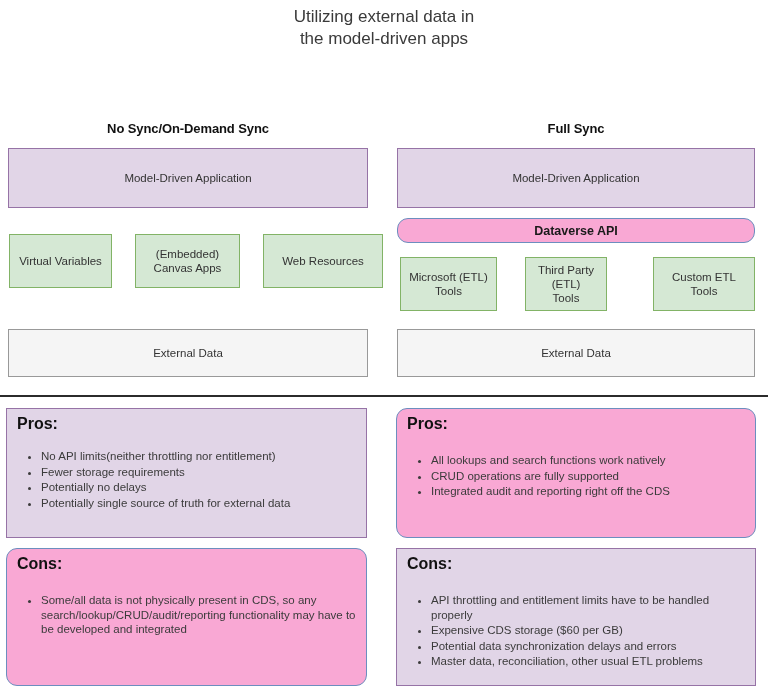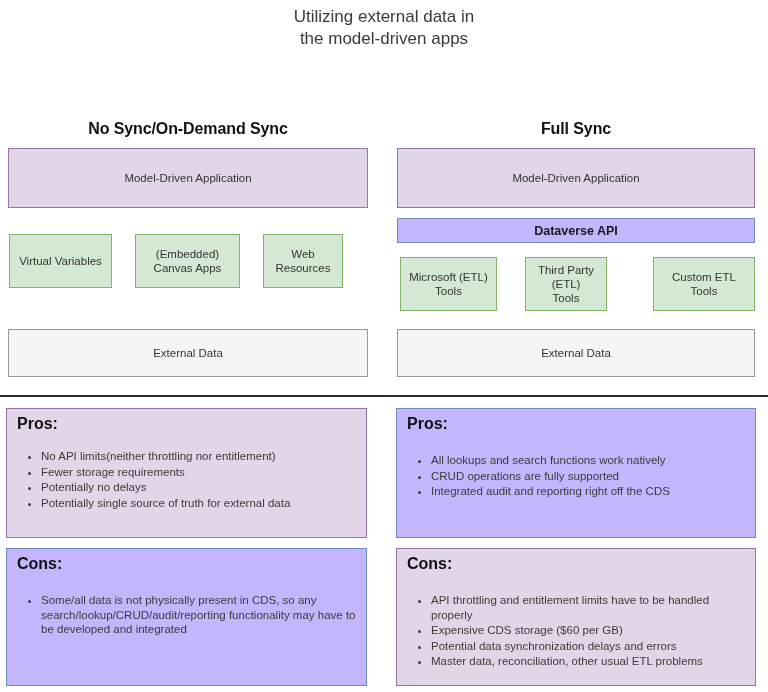--- a/index.html
+++ b/index.html
@@ -23,21 +23,21 @@
     left: 0; top: 6px; width: 768px;
     text-align: center;
     font-size: 17px;
     line-height: 22px;
     color: #3a3a3a;
     white-space: pre-line;
   }
 
   
   .col-heading {
-    font-size: 16px;
+    font-size: 13px;
     font-weight: bold;
     color: #111111;
     text-align: center;
     top: 120px;
     height: 18px;
     line-height: 18px;
     letter-spacing: -0.1px;
   }
   #heading-left  { left: 8px;   width: 360px; }
   #heading-right { left: 397px; width: 358px; }
@@ -48,40 +48,40 @@
     align-items: center;
     justify-content: center;
     text-align: center;
     font-size: 11.5px;
     line-height: 14px;
     padding: 2px 4px;
     border-width: 1px;
     border-style: solid;
   }
   .box-purple { background: #e1d5e7; border-color: #9673a6; }
-  .box-blue   { background: #c4b5fd; border-color: #6c8ebf; }
+  .box-blue   { background: #f9a8d4; border-color: #6c8ebf; border-radius: 11px; }
   .box-green  { background: #d5e8d4; border-color: #82b366; }
   .box-grey   { background: #f5f5f5; border-color: #999999; }
 
   .box-strong { font-weight: bold; color: #1a1a1a; font-size: 12.5px; }
 
   
   .app-box      { top: 148px; height: 60px; }
   #app-left     { left: 8px;   width: 360px; }
   #app-right    { left: 397px; width: 358px; }
 
   #dataverse-api { left: 397px; top: 218px; width: 358px; height: 25px; }
 
   .tool-box { height: 54px; }
   .tool-left  { top: 234px; }
   .tool-right { top: 257px; }
 
   #tool-virtual-variables { left: 9px;   width: 103px; }
   #tool-canvas-apps       { left: 135px; width: 105px; }
-  #tool-web-resources     { left: 263px; width: 80px; }
+  #tool-web-resources     { left: 263px; width: 120px; }
 
   #tool-microsoft-etl   { left: 400px; width: 97px;  }
   #tool-third-party-etl { left: 525px; width: 82px; }
   #tool-custom-etl      { left: 653px; width: 102px; }
 
   .data-box { top: 329px; height: 48px; }
   #data-left  { left: 8px;   width: 360px; }
   #data-right { left: 397px; width: 358px; }
 
   

